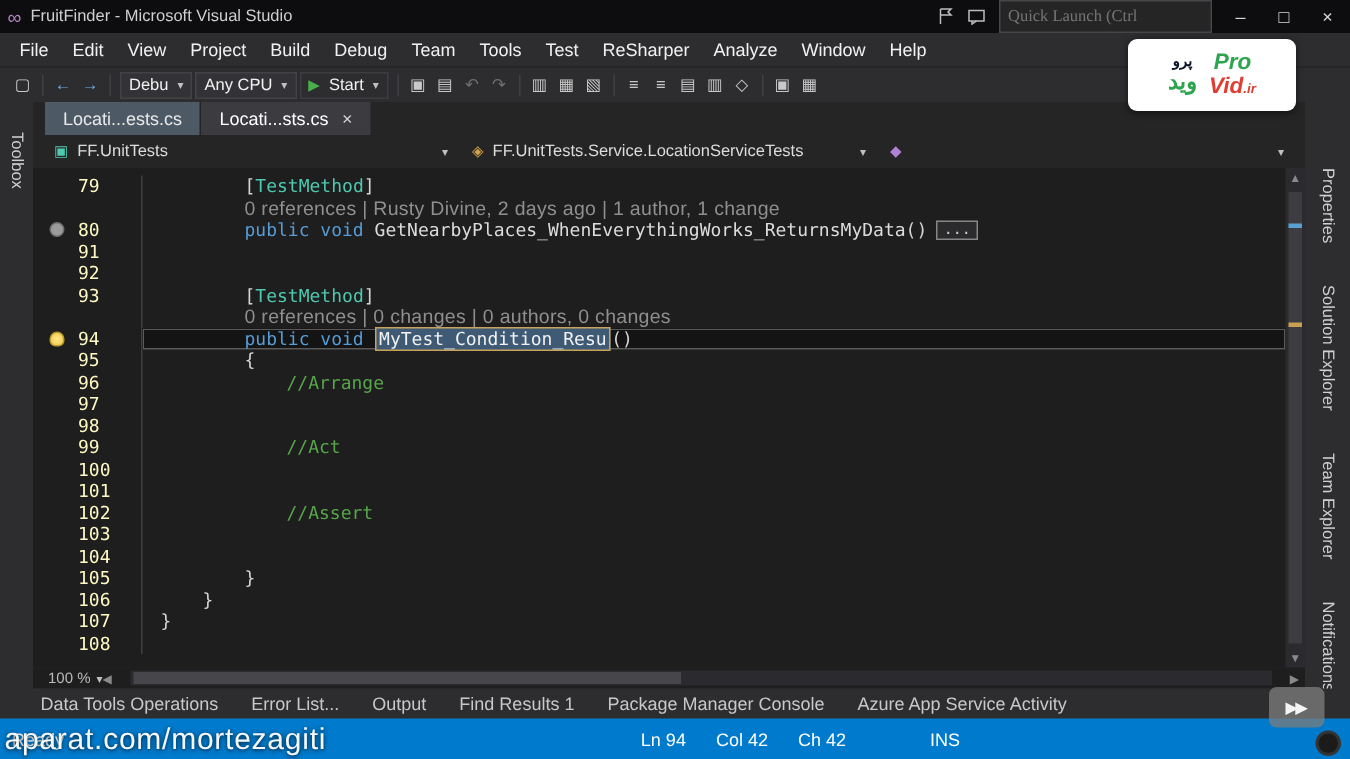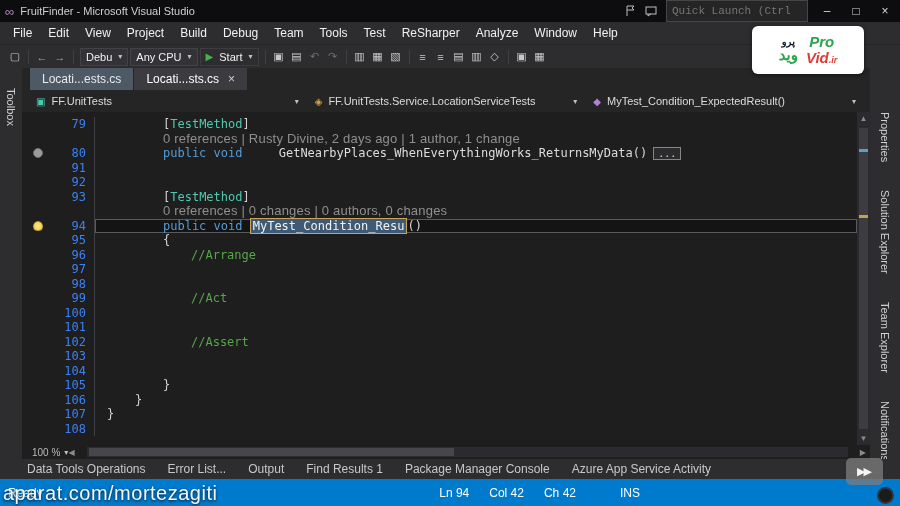--- a/index.html
+++ b/index.html
@@ -5,21 +5,21 @@
   *{margin:0;padding:0;box-sizing:border-box;}
   html,body{width:900px;height:506px;overflow:hidden;}
   body{font-family:"Liberation Sans",sans-serif;background:#2d2d30;position:relative;}
   .window{width:100%;height:100%;display:flex;flex-direction:column;position:relative;}
 
   
   .titlebar{height:22px;background:#0d0d0f;display:flex;align-items:center;padding:0 5px;color:#cfcfcf;font-size:11px;flex:none;}
   .vs-logo{color:#b287c3;font-size:13px;margin-right:6px;}
   .tb-right{margin-left:auto;display:flex;align-items:center;gap:9px;}
   .tb-ico{color:#bdbdbd;display:flex;align-items:center;}
-  .quick-launch{width:142px;height:22px;background:#252526;border:1px solid #464649;color:#9e9e9e;font-size:11px;padding:0 5px;font-family:Liberation Mono, monospace;}
+  .quick-launch{width:142px;height:22px;background:#252526;border:1px solid #464649;color:#9e9e9e;font-size:11px;padding:0 5px;font-family:Liberation Serif, serif;}
   .win-btn{width:20px;text-align:center;color:#d6d6d6;font-size:12px;cursor:default;}
 
   
   .menubar{height:22px;background:#2d2d30;display:flex;align-items:center;font-size:12px;color:#f1f1f1;padding-left:5px;flex:none;}
   .menu-item{padding:2px 8px;white-space:nowrap;}
 
   
   .toolbar{height:24px;background:#2d2d30;border-top:1px solid #252528;display:flex;align-items:center;font-size:11px;color:#c8c8c8;padding-left:6px;gap:2px;flex:none;}
   .tb-icon{width:18px;text-align:center;font-size:11px;color:#c8c8c8;}
   .tb-icon.dim{color:#6f6f6f;}
@@ -49,27 +49,27 @@
   .ni-class{color:#d4a24a;font-size:10px;}
   .ni-method{color:#b180d7;font-size:10px;}
 
   
   .editor{flex:1;display:flex;min-height:0;background:var(--editor_bg,#1e1e1e);}
   .code-col{flex:1;padding-top:5px;overflow:hidden;min-width:0;}
   .crow{display:flex;height:14.5px;align-items:center;}
   .glyph{width:30px;flex:none;display:flex;align-items:center;height:100%;}
   .g-circle{width:10px;height:10px;margin-left:11px;border-radius:50%;background:#9b9b9b;border:1px solid #6f6f6f;}
   .g-bulb{width:10px;height:10px;margin-left:11px;background:radial-gradient(#ffe98c,#f2c744);border-radius:50% 50% 40% 40%;border:1px solid #b99a2e;}
-  .lnum{width:34px;flex:none;text-align:right;color:#3b82f6;font:12px/14.5px "DejaVu Sans Mono",monospace;}
+  .lnum{width:34px;flex:none;color:#fef9c3;font:12px/14.5px "DejaVu Sans Mono",monospace;}
   .code{flex:1;height:100%;border-left:1px solid #3f3f46;margin-left:8px;font:12px/14.5px "DejaVu Sans Mono",monospace;white-space:pre;color:#dcdcdc;display:flex;align-items:center;min-width:0;}
   .crow.current .code{background:#141414;box-shadow:inset 0 0 0 1px #5a5a5a;}
   .tk-kw{color:var(--keyword,#569cd6);}
   .tk-ty{color:var(--type,#4ec9b0);}
   .tk-p{color:#d4d4d4;}
-  .tk-m{color:#dcdcdc;margin-left:29px;}
+  .tk-m{color:#dcdcdc;}
   .tk-cm{color:var(--comment,#57a64a);}
   .tk-lens{font-family:"Liberation Sans",sans-serif;font-size:13px;color:#8f8f8f;letter-spacing:.2px;}
   .tk-sel{background:#3e5a74;border:1px solid #c9a35b;padding:0 2px;color:#f2f2f2;}
   .tk-fold{border:1px solid #868686;background:#2b2b2e;color:#cfcfcf;font-size:10px;line-height:11px;padding:0 4px;margin-left:6px;}
 
   .vscroll{width:13px;background:#2b2b2f;position:relative;flex:none;}
   .vs-arrow{position:absolute;left:0;right:0;text-align:center;color:#8a8a8a;font-size:8px;}
   .vs-thumb{position:absolute;left:2px;right:2px;top:16px;bottom:16px;background:#3c3c41;}
   .sb-mark{position:absolute;left:2px;right:2px;height:3px;}
 
@@ -79,21 +79,21 @@
   .hthumb{position:absolute;left:2px;top:1px;bottom:1px;width:48%;background:#46464b;}
   .h-arrow{color:#8a8a8a;font-size:8px;flex:none;}
 
   .right-strip{width:30px;background:#2d2d30;padding-top:44px;display:flex;flex-direction:column;align-items:center;gap:28px;flex:none;}
 
   
   .bottom-tabs{height:20px;background:#2d2d30;display:flex;align-items:center;padding-left:16px;font-size:12px;color:#c8c8c8;flex:none;}
   .bp-tab{padding:0 11px;white-space:nowrap;}
   .statusbar{height:27px;background:var(--accent,#007acc);display:flex;align-items:center;color:#ffffff;font-size:12px;padding:0 8px;flex:none;}
   .sb-group{margin-left:auto;display:flex;gap:20px;margin-right:252px;}
-  .sb-ins{margin-left:24px;}
+  .sb-ins{margin-left:36px;}
 
   
   .logo{position:absolute;top:26px;right:36px;width:112px;height:48px;background:#ffffff;border-radius:6px;box-shadow:0 1px 5px rgba(0,0,0,.55);display:flex;align-items:center;justify-content:center;gap:8px;z-index:50;}
   .logo-col{display:flex;flex-direction:column;line-height:1.1;font-weight:bold;text-align:center;}
   .fa1{color:#0f172a;font-size:10px;}
   .fa2{color:#2da44e;font-size:15px;}
   .en1{color:#2da44e;font-size:15px;font-style:italic;}
   .en2{color:#e03c31;font-size:15px;font-style:italic;}
   .entld{font-size:9px;vertical-align:baseline;margin-top:36px;}
   .watermark{position:absolute;left:3px;bottom:1px;font-size:20px;color:rgba(255,255,255,.96);text-shadow:0 1px 3px rgba(0,0,0,.85);letter-spacing:.5px;z-index:60;}
@@ -209,21 +209,20 @@
           <span class="lbl">FF.UnitTests</span>
           <span class="caret">▾</span>
         </div>
         <div class="nav-dd">
           <span class="ni-class">◈</span>
           <span class="lbl">FF.UnitTests.Service.LocationServiceTests</span>
           <span class="caret">▾</span>
         </div>
         <div class="nav-dd">
           <span class="ni-method">◆</span>
-          <span class="lbl">MyTest_Condition_ExpectedResult()</span>
           <span class="caret">▾</span>
         </div>
       </div>
 
       <div class="editor">
         <div class="code-col">
             <div class="crow">
               <span class="glyph"></span>
               <span class="lnum">79</span>
               <span class="code" style="padding-left: 68px;"><span class="tk-p">[</span><span class="tk-ty">TestMethod</span><span class="tk-p">]</span></span>

